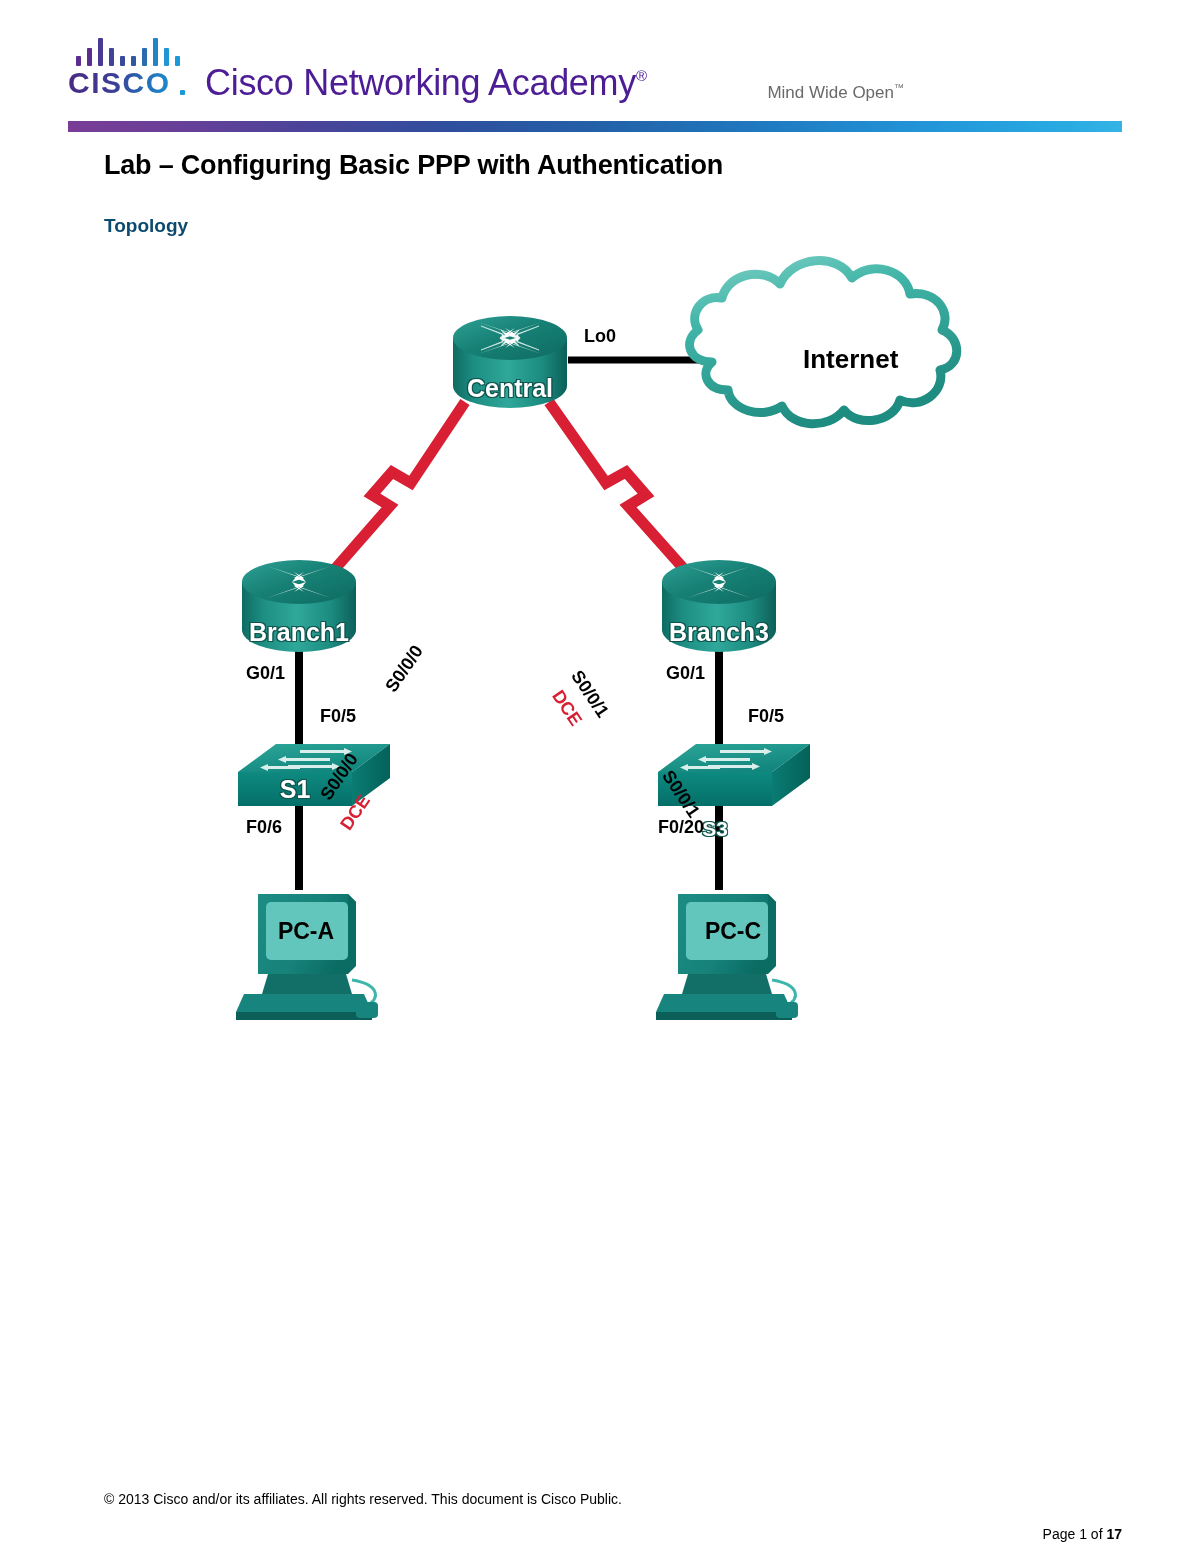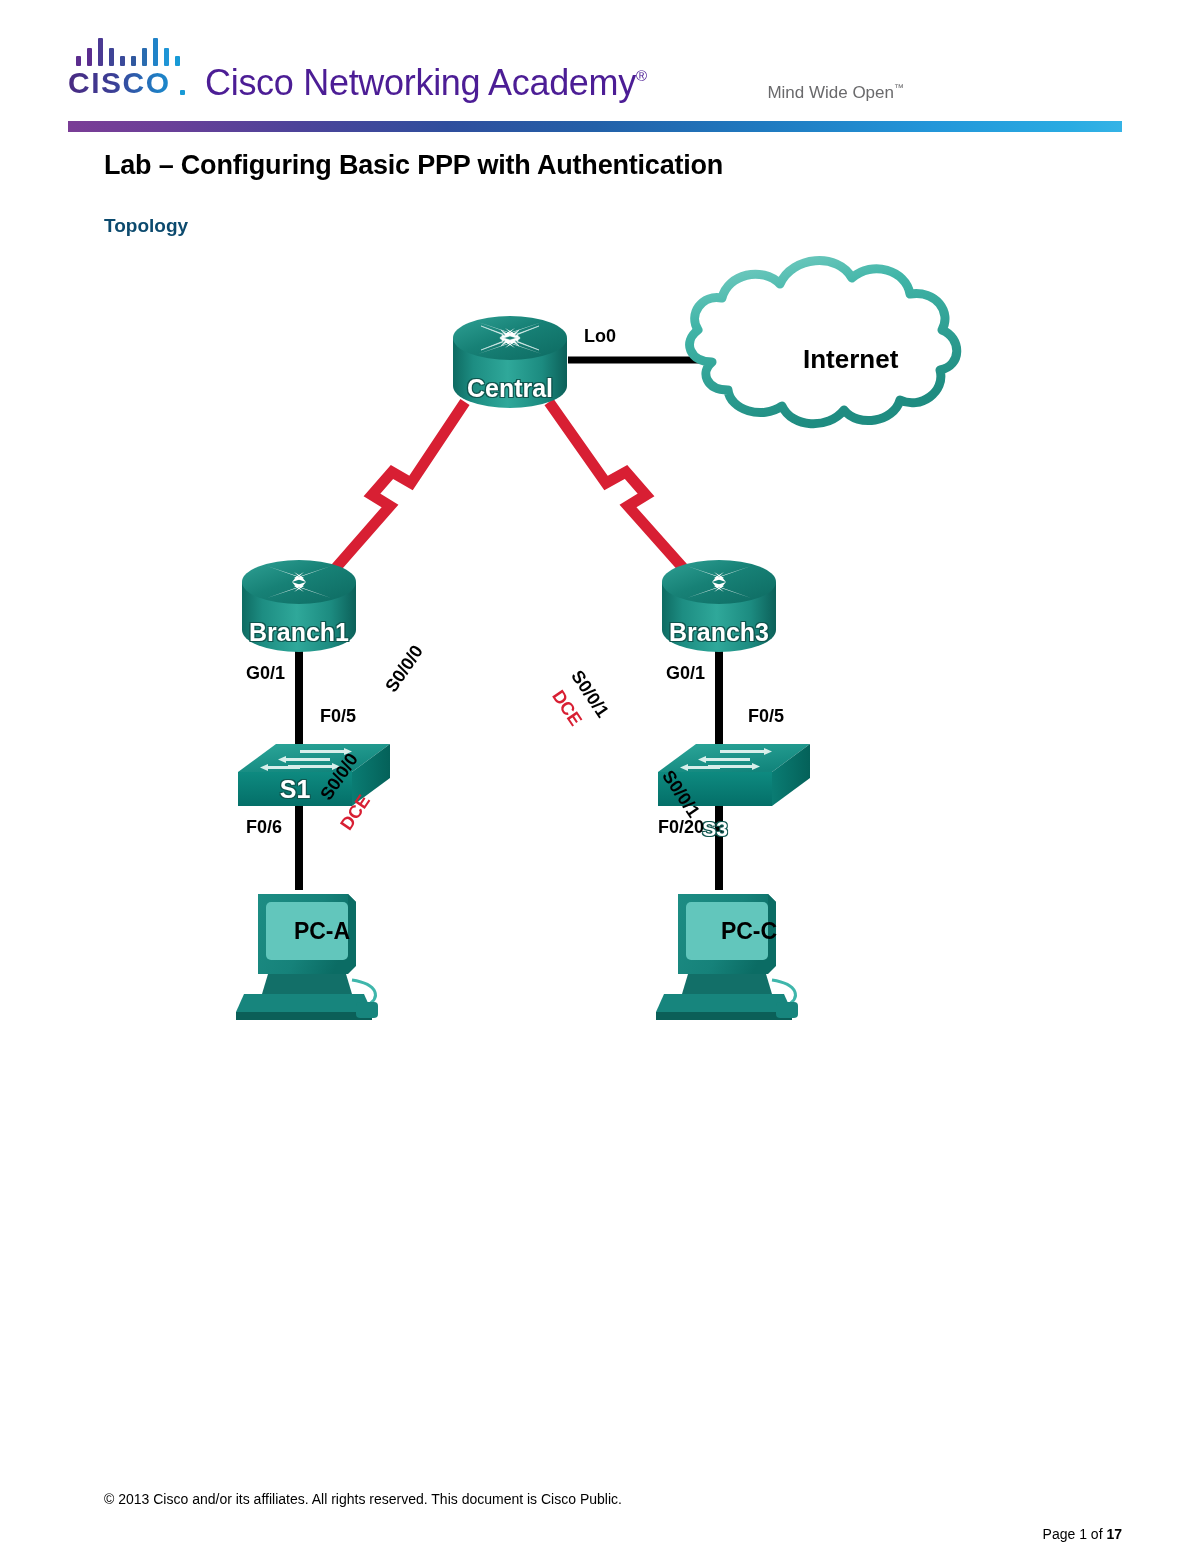--- a/index.html
+++ b/index.html
@@ -406,22 +406,22 @@
 
   <div class="cloud-label" style="left:779px; top:94px;margin-left:24px;">Internet</div>
 
   <div class="node-label" style="left:450px; top:124px; width:120px; font-size:25px;">Central</div>
   <div class="node-label" style="left:239px; top:368px; width:120px; font-size:25px;">Branch1</div>
   <div class="node-label" style="left:659px; top:368px; width:120px; font-size:25px;">Branch3</div>
 
   <div class="node-label" style="left:245px; top:525px; width:100px; font-size:25px;">S1</div>
   <div class="node-label" style="left:665px; top:525px; width:100px; font-size:21px;margin-top:42px;">S3</div>
 
-  <div class="pc-label" style="left:282px; top:668px; width:80px;">PC-A</div>
-  <div class="pc-label" style="left:686px; top:668px; width:94px;padding-left:16px;">PC-C</div>
+  <div class="pc-label" style="left:266px; top:668px; width:80px;">PC-A</div>
+  <div class="pc-label" style="left:686px; top:668px; width:94px;">PC-C</div>
 
   <div class="port-label" style="left:584px; top:76px;">Lo0</div>
 
   <div class="serial-label black" style="left:390px; top:430px; transform:rotate(-56deg);">S0/0/0</div>
   <div class="serial-label black" style="left:325px; top:538px; transform:rotate(-56deg);">S0/0/0</div>
   <div class="serial-label dce" style="left:345px; top:568px; transform:rotate(-56deg);">DCE</div>
 
   <div class="serial-label black" style="left:575px; top:412px; transform:rotate(56deg);">S0/0/1</div>
   <div class="serial-label dce" style="left:556px; top:432px; transform:rotate(56deg);">DCE</div>
   <div class="serial-label black" style="left:666px; top:512px; transform:rotate(56deg);">S0/0/1</div>

